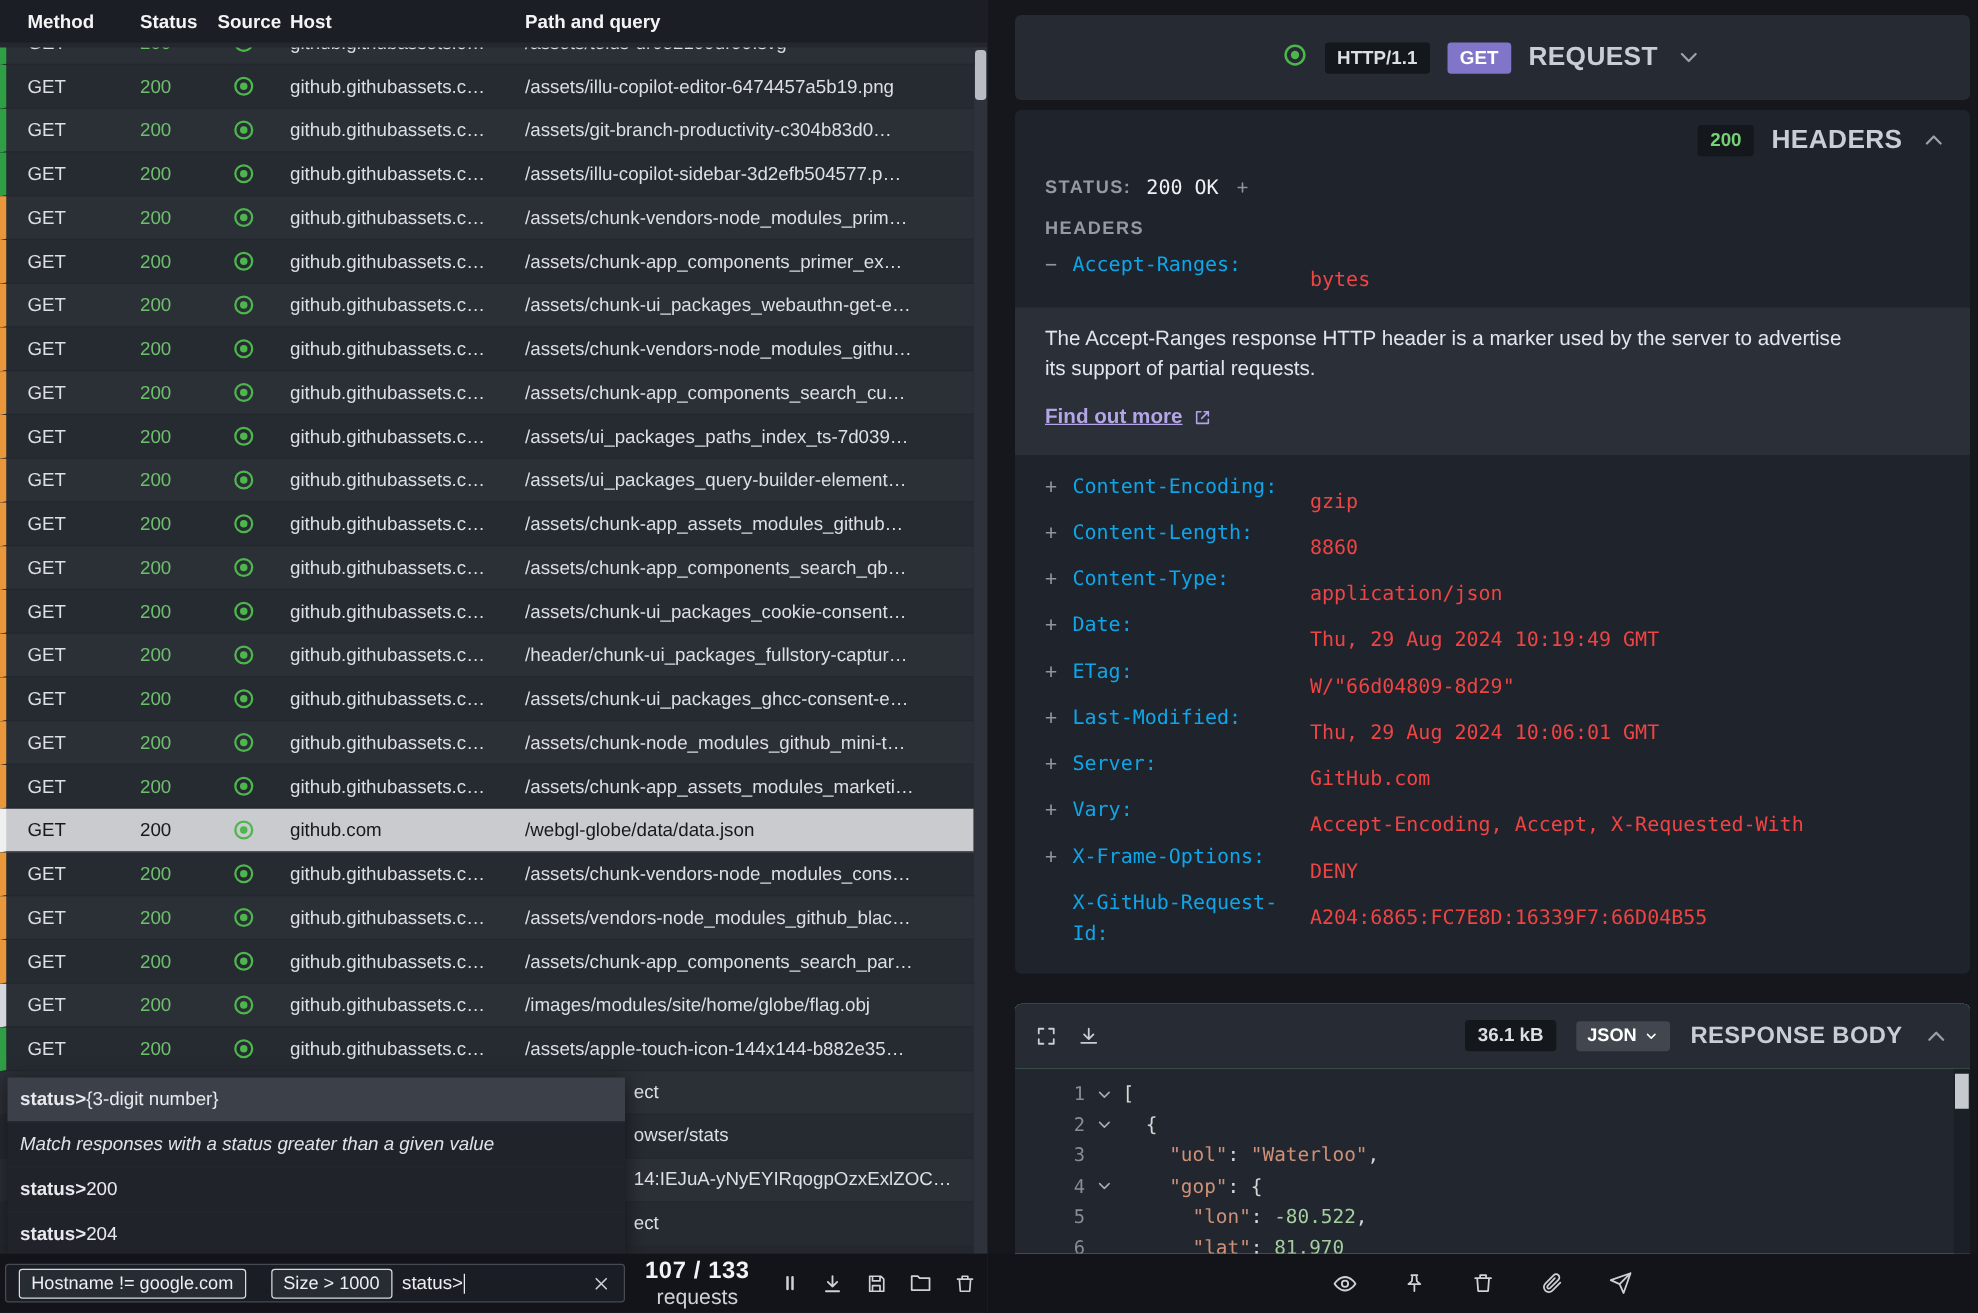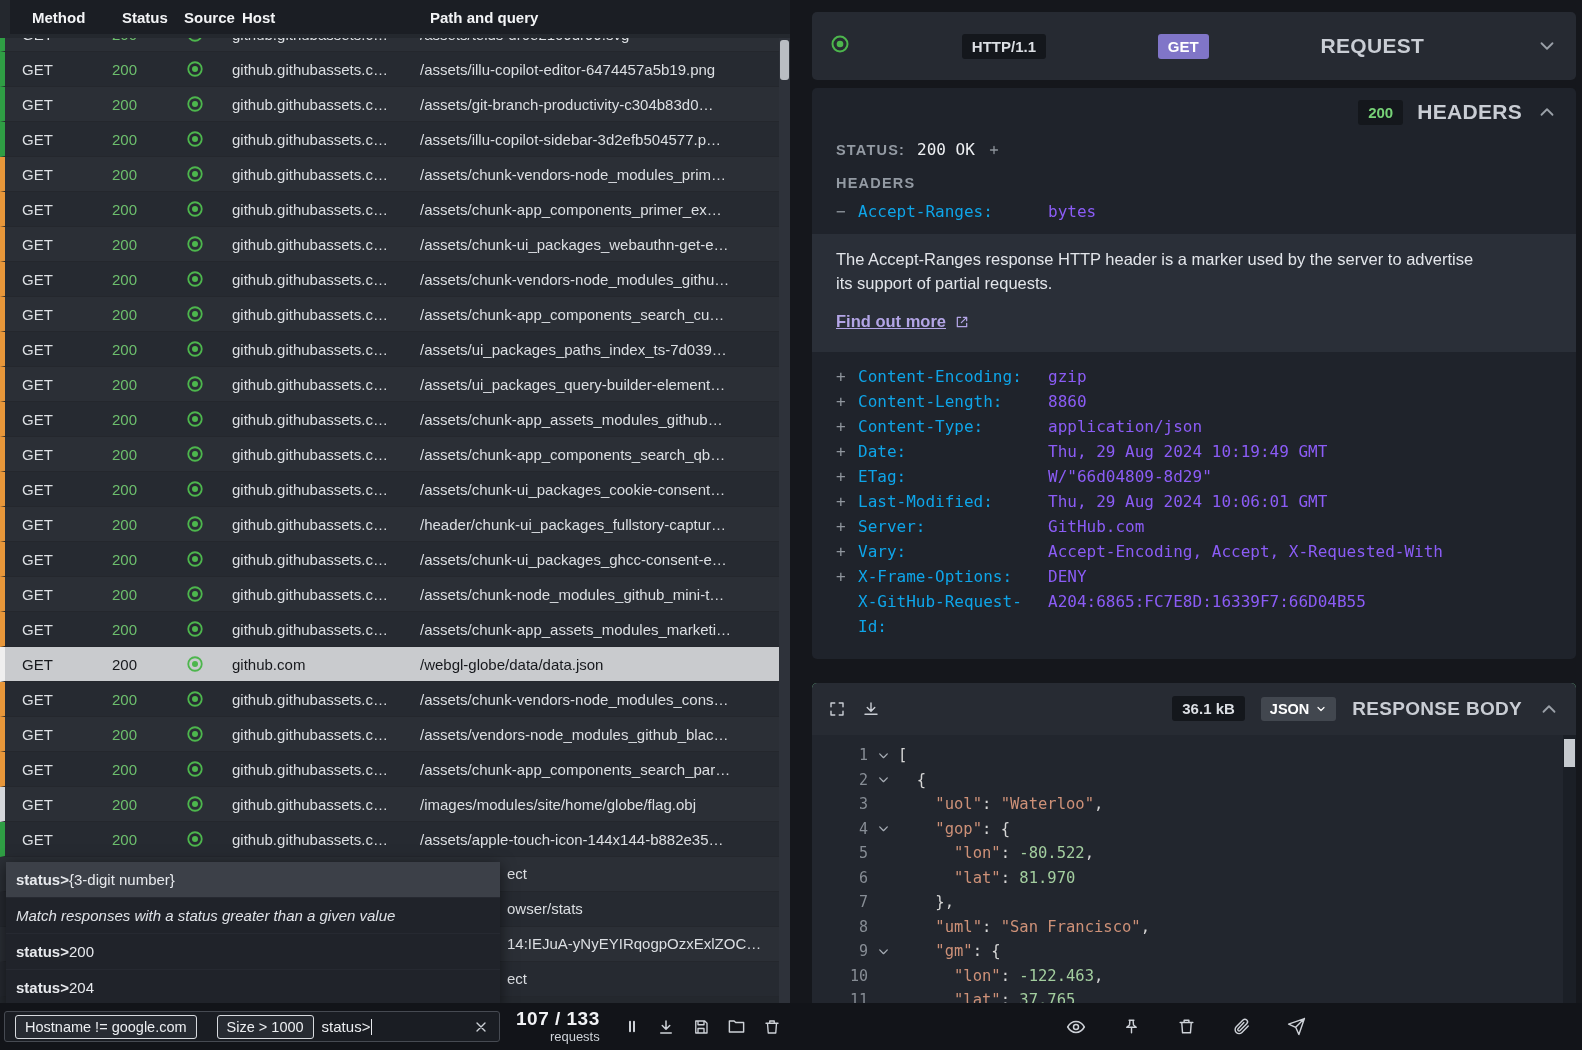--- a/index.html
+++ b/index.html
@@ -2,21 +2,21 @@
 <html><head>
 <meta charset="utf-8">
 <style>
   * { margin:0; padding:0; box-sizing:border-box; }
   html,body { width:1582px; height:1050px; overflow:hidden; background:#15171c;
               font-family:"Liberation Sans", sans-serif; }
   .app { display:flex; width:1582px; height:1050px; }
 
   
   .left { position:relative; flex:none; width:790px; height:1050px; background:#24282e; overflow:hidden; }
-  .thead { position:absolute; top:0; left:10px; right:0; height:34px; background:#1b1e24;
+  .thead { position:absolute; top:0; left:0; right:0; height:34px; background:#1b1e24;
            display:grid; grid-template-columns:90px 62px 58px 188px 1fr; align-items:center;
            padding-left:22px; z-index:4; color:#f3f4f6; font-weight:700; font-size:15px; }
   .rows-viewport { position:absolute; top:38px; bottom:47px; left:0; right:11px; overflow:hidden; }
   .rows { margin-top:-21px; }
   .trow { height:35px; display:grid; grid-template-columns:90px 62px 58px 188px 1fr; align-items:center;
           padding-left:17px; border-left:5px solid transparent; background:#2b2f36;
           border-bottom:1px solid #24272d; color:#dcdfe3; font-size:15px; }
   .trow:nth-child(even) { background:#262a31; }
   .trow.accent-green  { border-left-color:#2f9e44; }
   .trow.accent-orange { border-left-color:#e8973a; }
@@ -45,49 +45,49 @@
                display:flex; align-items:center; padding:0 8px 0 4px; z-index:6; }
   .filterbox { flex:none; width:496px; height:31px; background:#1a1d23; border:1px solid #464a52;
                border-radius:3px; display:flex; align-items:center; gap:8px; padding:0 10px; }
   .chip { border:1px solid #d8dbdf; border-radius:3px; padding:3px 9px; font-size:14.5px;
           color:#eceef1; background:#272b32; white-space:nowrap; }
   .filter-input { color:#eceef1; font-size:15px; display:flex; align-items:center; }
   .caret { width:1px; height:16px; background:#e8eaee; margin-left:1px; }
   .clear-x { margin-left:auto; color:#cdd1d7; display:flex; }
   .counter { margin-left:16px; text-align:right; color:#f2f3f6; line-height:1.15; }
   .counter .frac { font-size:19px; font-weight:700; letter-spacing:.5px; display:block; }
-  .counter .lbl  { font-size:13px; color:#cfd3d9; display:block; }
+  .counter .lbl  { font-size:17px; color:#cfd3d9; display:block;text-align:center; }
   .fb-icons { display:flex; align-items:center; gap:17px; margin-left:24px; color:#ced2d8; }
   .fb-icons span, .rtoolbar span, .clear-x { cursor:default; display:flex; }
 
   
   .right { flex:1; min-width:0; display:flex; flex-direction:column; background:#15171c;
            padding:12px 6px 0 22px; }
   .card-title { font-size:21px; font-weight:700; color:#c9cdd4; letter-spacing:.3px; }
   .badge { border-radius:3px; padding:4px 10px; font-weight:700; font-size:15px; }
   .badge.dark   { background:#14171c; color:#dcdfe4; }
   .badge.purple { background:#8075c8; color:#ffffff; }
   .badge.green  { background:#14171c; color:#77d277; }
   .chev { color:#9aa0a8; display:flex; }
 
   .req-card { flex:none; height:68px; background:#262a32; border-radius:5px;
-              display:flex; align-items:center; justify-content:space-between; gap:14px; padding:0 18px; }
+              display:flex; align-items:center; justify-content:center; gap:14px; padding:0 18px; }
 
   .resp-card { flex:none; margin-top:8px; background:#1f232b; border-radius:5px; padding-bottom:20px; }
   .resp-head { height:48px; display:flex; align-items:center; justify-content:flex-end; gap:14px; padding:0 18px; }
   .status-line { display:flex; align-items:center; gap:12px; padding:4px 24px 0; }
   .sec-label { color:#939aa3; font-size:14.5px; letter-spacing:1.2px; font-weight:600; }
   .status-val { font-family:"DejaVu Sans Mono", monospace; font-size:16px; color:#eef0f3; }
   .plus-sm { color:#8f959d; display:flex; }
   .headers-label { padding:16px 24px 8px; }
   .hrow { display:grid; grid-template-columns:22px 190px 1fr; padding:0 18px 0 24px; align-items:start;
           font-family:"DejaVu Sans Mono", monospace; font-size:16px; line-height:25px; }
   .hrow .tog   { color:#8f959d; }
   .hrow .hname { color:#0ea5e9; overflow-wrap:break-word; padding-right:8px; }
-  .hrow .hval  { color:#8b5cf6; }
+  .hrow .hval  { color:#ef4444;margin-top:12px; }
   .hdesc { margin:10px 0 12px; background:#2a2f38; padding:14px 24px 18px; color:#e2e5ea;
            font-size:16.5px; line-height:1.45; }
   .hdesc .dtext { max-width:640px; }
   .hdesc .link { margin-top:14px; color:#b3a5e6; text-decoration:underline; font-weight:600;
                  display:flex; align-items:center; gap:8px; }
 
   .body-card { flex:1; min-height:0; margin-top:24px; background:#86efac; border-radius:5px 5px 0 0;
                overflow:hidden; display:flex; flex-direction:column; }
   .body-head { flex:none; height:52px; background:#272b33; display:flex; align-items:center;
                gap:16px; padding:0 16px; color:#c9cdd4; }

